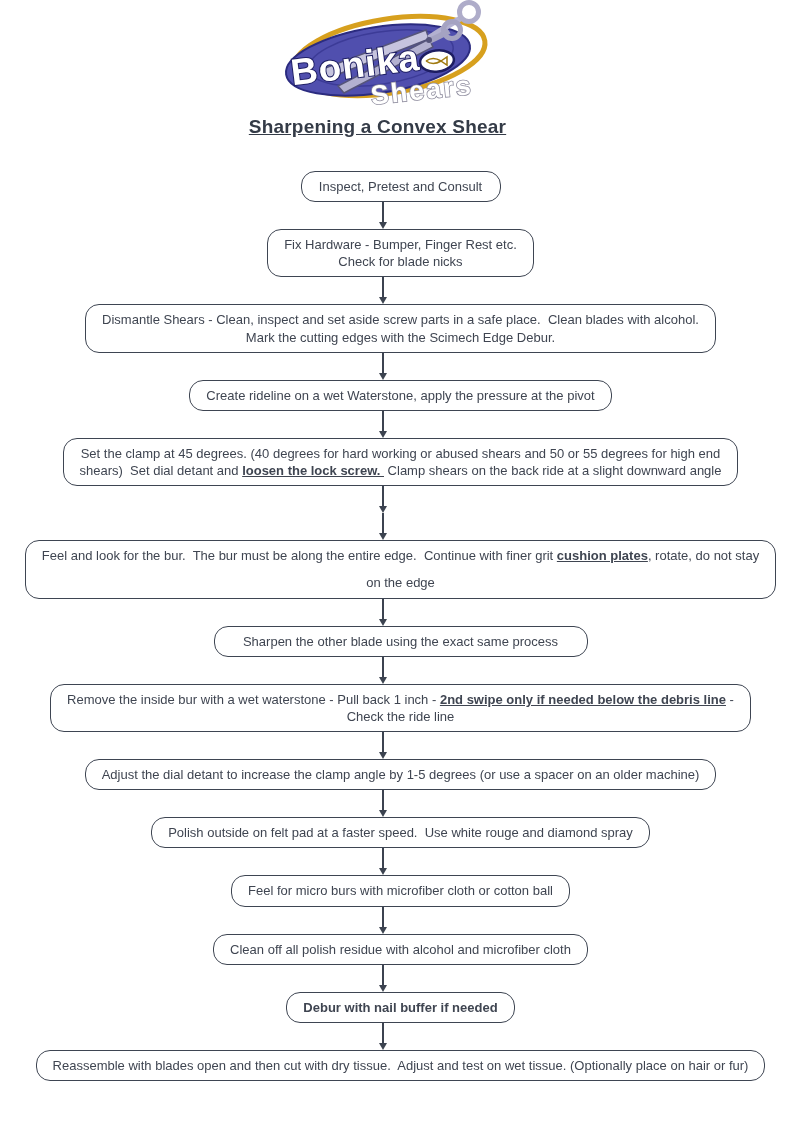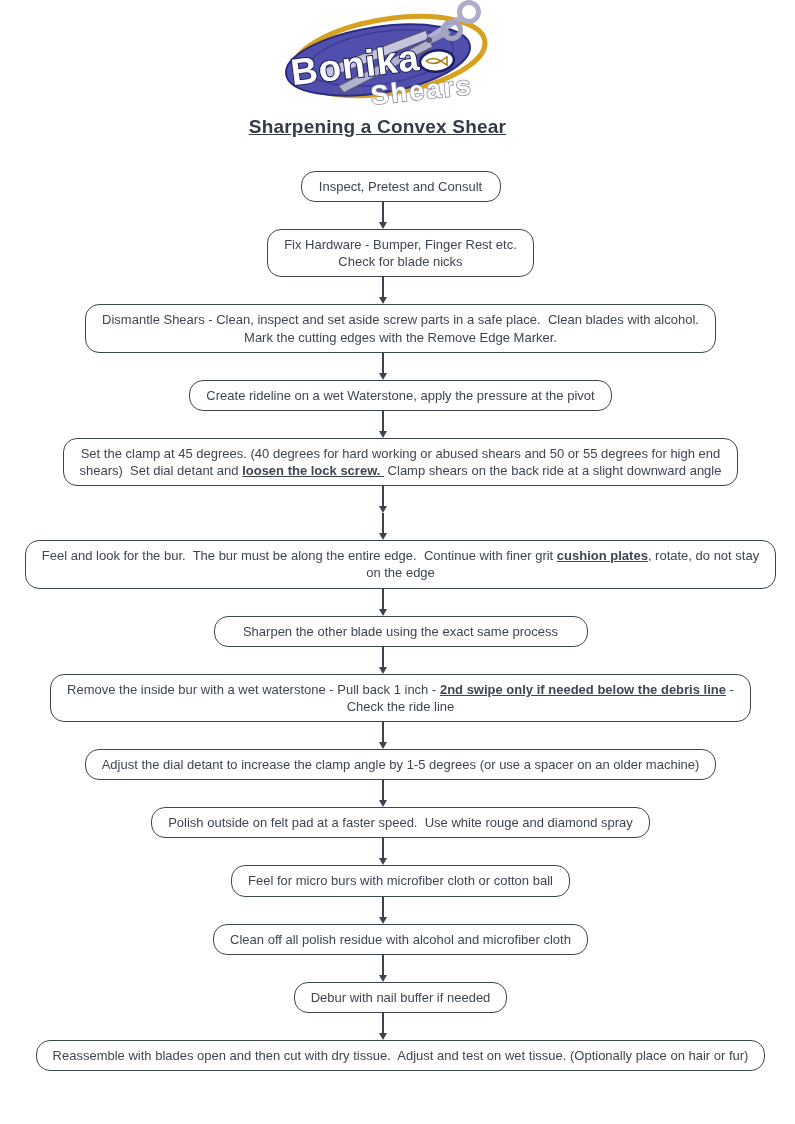--- a/index.html
+++ b/index.html
@@ -82,28 +82,28 @@
     border-right: 4.5px solid transparent;
     border-top: 7px solid #3c4350;
   }
   
   .step:nth-child(1)  .box { min-width: 200px; }
   .step:nth-child(2)  .box { min-width: 258px; }
   .step:nth-child(3)  .box { min-width: 610px; justify-content: flex-end; }
   .step:nth-child(4)  .box { min-width: 405px; }
   .step:nth-child(5)  .box { min-width: 666px; }
   .step:nth-child(6)  .box { min-width: 566px; }
-  .step:nth-child(7)  .box { min-width: 710px; }
+  .step:nth-child(7)  .box { min-width: 710px; gap: 10px; }
   .step:nth-child(8)  .box { min-width: 374px; }
   .step:nth-child(9)  .box { min-width: 690px; }
   .step:nth-child(10) .box { min-width: 598px; }
   .step:nth-child(11) .box { min-width: 470px; }
   .step:nth-child(12) .box { min-width: 326px; }
   .step:nth-child(13) .box { min-width: 345px; align-items: flex-end; }
-  .step:nth-child(14) .box { min-width: 194px; }
+  .step:nth-child(14) .box { min-width: 194px; font-weight: bold; }
   .step:nth-child(15) .box { min-width: 713px; }
 </style>
 </head>
 <body>
 
 <div class="page">
   <div class="column">
 
     <div class="logo-wrap">
       <svg viewBox="0 0 215 108" width="215" height="108">
@@ -147,21 +147,21 @@
     <div class="box">
             <div class="line"><span>Fix Hardware - Bumper, Finger Rest etc.</span></div>
             <div class="line"><span>Check for blade nicks</span></div>
           </div>
     <div class="arrow"></div>
   </div>
 
   <div class="step">
     <div class="box">
             <div class="line"><span>Dismantle Shears - Clean, inspect and set aside screw parts in a safe place.  Clean blades with alcohol.</span></div>
-            <div class="line"><span>Mark the cutting edges with the Remove Edge Marker.</span></div>
+            <div class="line"><span>Mark the cutting edges with the Scimech Edge Debur.</span></div>
           </div>
     <div class="arrow"></div>
   </div>
 
   <div class="step">
     <div class="box">
             <div class="line"><span>Create rideline on a wet Waterstone, apply the pressure at the pivot</span></div>
           </div>
     <div class="arrow"></div>
   </div>

